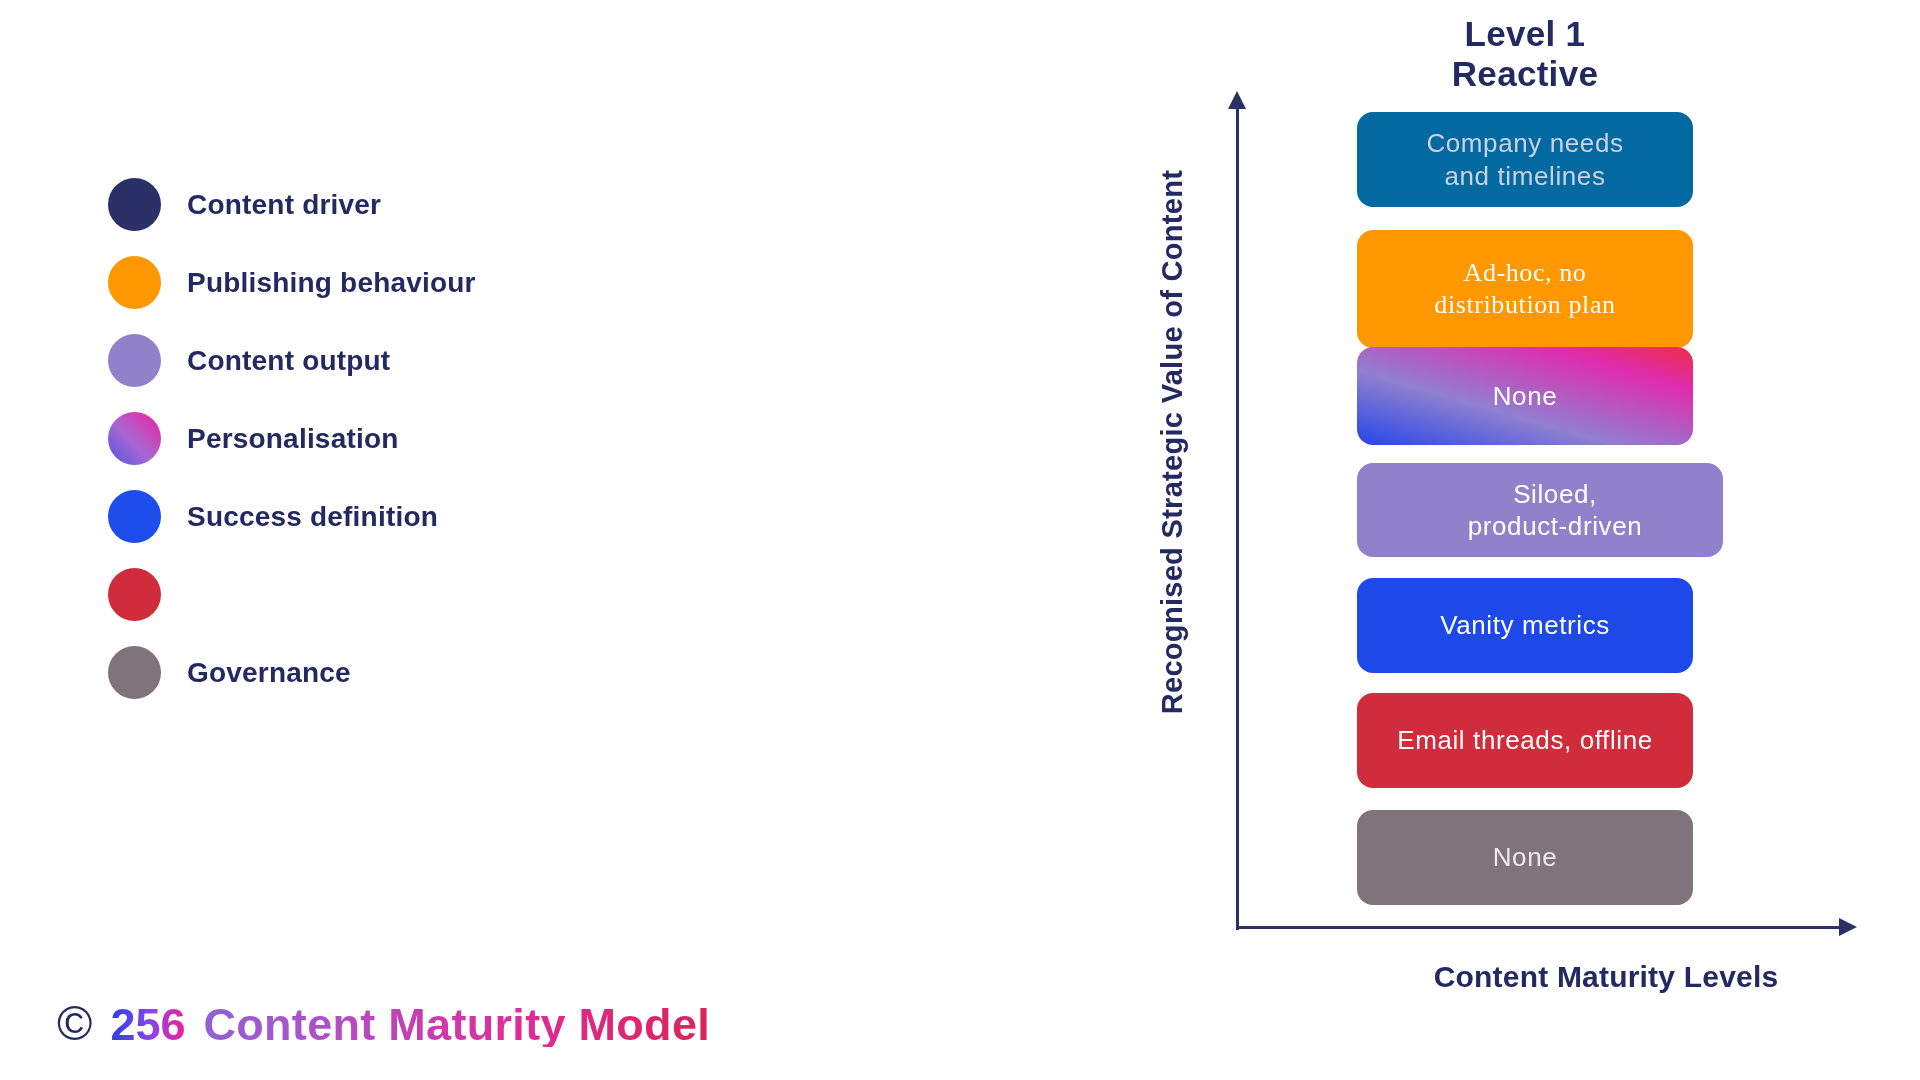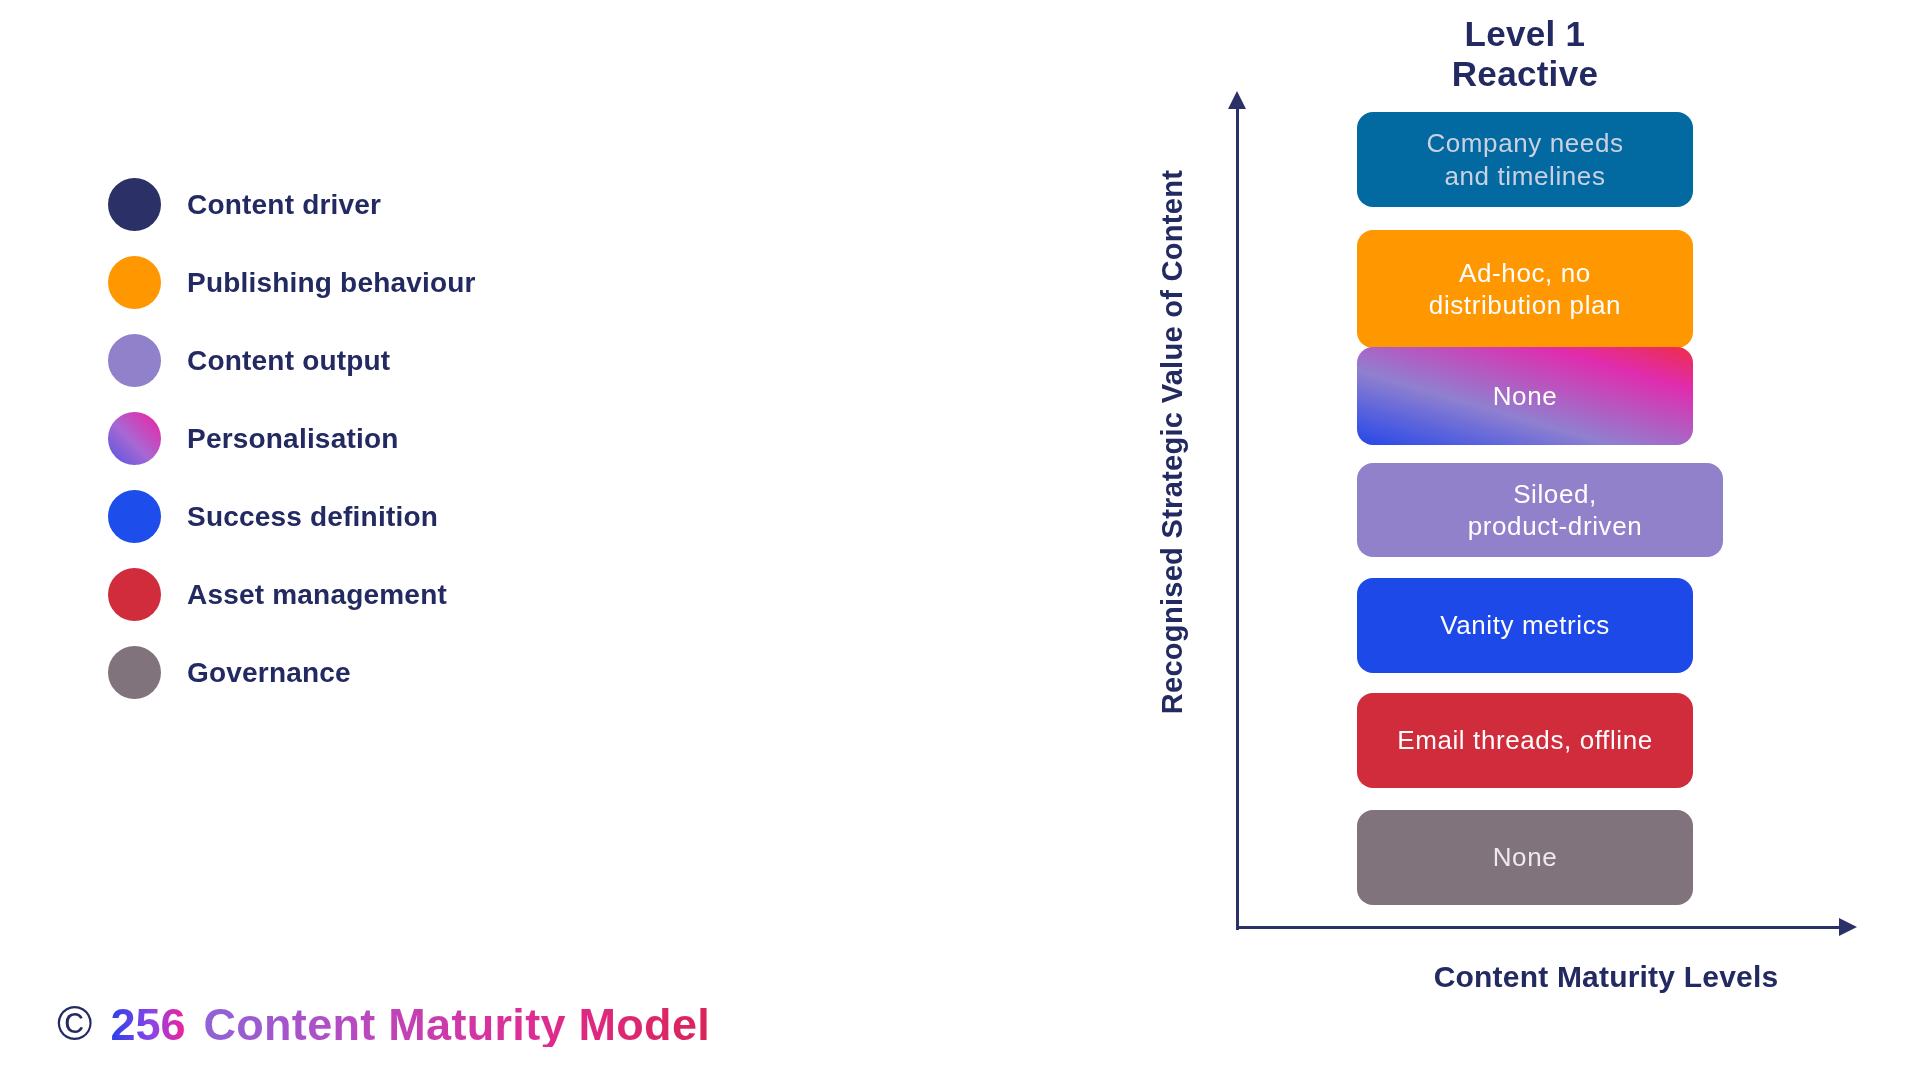--- a/index.html
+++ b/index.html
@@ -23,21 +23,21 @@
   .x-axis-line{position:absolute;left:1237px;top:926px;width:602px;height:3px;background:#2b3166;}
   .x-axis-arrow{position:absolute;left:1839px;top:918px;width:0;height:0;
     border-top:9px solid transparent;border-bottom:9px solid transparent;border-left:18px solid #2b3166;}
   .x-axis-label{position:absolute;left:1380px;top:960px;width:452px;text-align:center;
     font-size:30px;font-weight:bold;color:#232a61;letter-spacing:.2px;}
   
   .level-box{position:absolute;left:1357px;width:336px;border-radius:16px;
     display:flex;align-items:center;justify-content:center;text-align:center;
     font-size:26px;line-height:1.25;letter-spacing:.6px;white-space:pre-line;}
   .box-0{top:112px;height:95px;}
-  .box-1{top:230px;height:118px;}
+  .box-1{top:230px;height:118px;font-family:Liberation Serif, serif;}
   .box-2{top:347px;height:98px;}
   .box-3{top:463px;height:94px;padding-left:30px;}
   .box-4{top:578px;height:95px;}
   .box-5{top:693px;height:95px;text-align:right;}
   .box-6{top:810px;height:95px;}
   
   .footer{position:absolute;left:57px;top:1000px;display:flex;align-items:baseline;gap:18px;}
   .copyright{font-size:48px;color:#232a61;font-weight:normal;line-height:1;}
   .brand-number{font-size:45px;font-weight:bold;line-height:1;
     background:linear-gradient(90deg,#2941e8 0%,#8a45e8 55%,#f0219a 100%);
@@ -67,21 +67,20 @@
     <div class="legend-row">
       <span class="dot" style="background: linear-gradient(to right top, rgb(83, 85, 224) 0%, rgb(167, 104, 212) 45%, rgb(240, 31, 158) 100%);"></span>
       <span class="legend-label">Personalisation</span>
     </div>
     <div class="legend-row">
       <span class="dot" style="background: rgb(29, 77, 235);"></span>
       <span class="legend-label">Success definition</span>
     </div>
     <div class="legend-row">
       <span class="dot" style="background: rgb(208, 44, 60);"></span>
-      <span class="legend-label">Asset management</span>
     </div>
     <div class="legend-row">
       <span class="dot" style="background: rgb(128, 115, 124);"></span>
       <span class="legend-label">Governance</span>
     </div>
   </div>
 
   <div class="chart-title">
     <div>Level 1</div>
     <div>Reactive</div>

